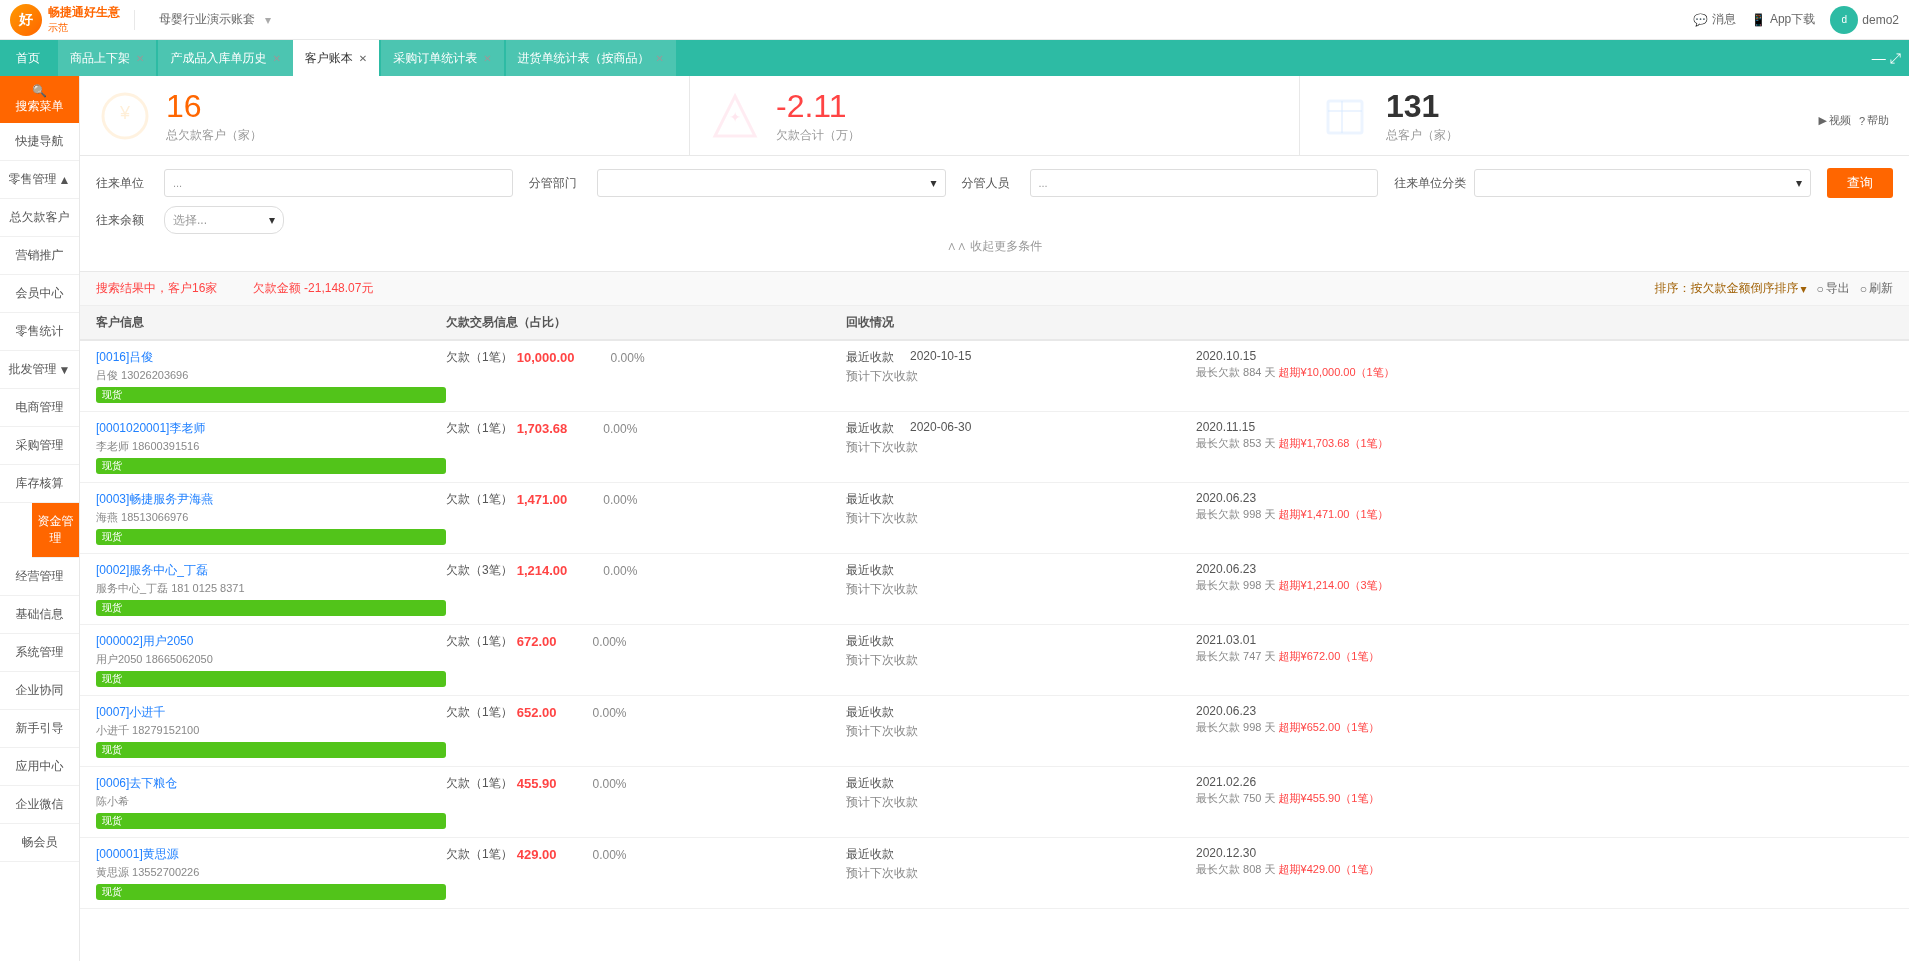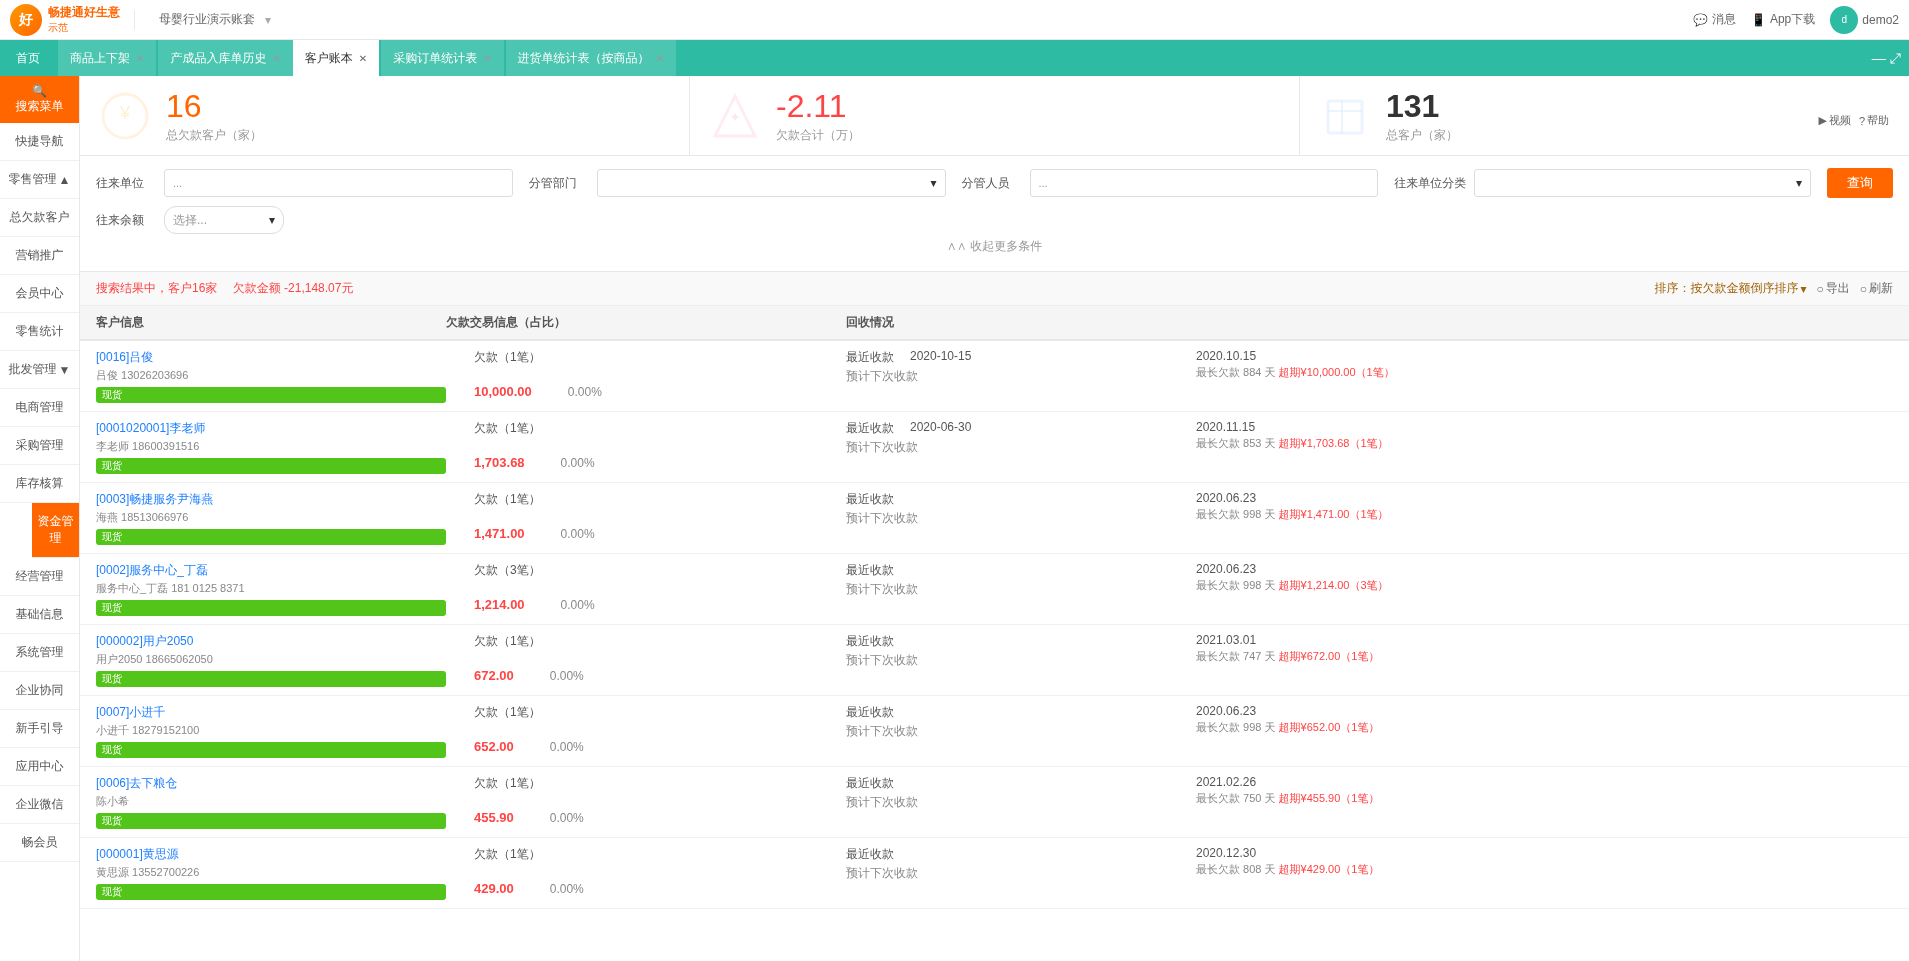--- a/index.html
+++ b/index.html
@@ -79,21 +79,21 @@
     .table-container { flex: 1; overflow-y: auto; background: #fff; }
     .table-header { display: grid; grid-template-columns: 350px 400px 350px 1fr; background: #f5f5f5; border-bottom: 2px solid #e8e8e8; padding: 8px 16px; }
     .table-header-cell { font-size: 12px; color: #555; font-weight: bold; }
     .table-row { display: grid; grid-template-columns: 350px 400px 350px 1fr; padding: 8px 16px; border-bottom: 1px solid #f0f0f0; align-items: start; }
     
     .customer-info { display: flex; flex-direction: column; gap: 2px; }
     .customer-name { color: #2080ff; font-size: 12px; cursor: pointer; }
     .customer-sub { font-size: 11px; color: #888; }
     .badge { display: inline-block; background: #52c41a; color: white; font-size: 10px; padding: 1px 6px; border-radius: 3px; margin-top: 2px; }
     
-    .debt-info { display: flex; flex-direction: column; gap: 18px; margin-left: 28px; }
+    .debt-info { display: flex; flex-direction: row; gap: 4px; }
     .debt-label { font-size: 12px; color: #555; }
     .debt-amount { color: #ff4444; font-size: 13px; font-weight: bold; }
     .debt-ratio { font-size: 12px; color: #888; }
     .debt-row { display: flex; align-items: center; gap: 16px; }
     
     .collection-info { display: flex; flex-direction: column; gap: 2px; }
     .collection-row { display: flex; gap: 16px; }
     .collection-label { font-size: 12px; color: #555; }
     .collection-date { font-size: 12px; color: #555; }
     .collection-sub { font-size: 12px; color: #888; }
@@ -336,21 +336,21 @@
       </div>
       <div class="collapse-bar">
         <span>∧∧ </span>
         <span>收起更多条件</span>
       </div>
     </div>
 
     <div class="results-bar">
       <div class="results-info">
         <span>搜索结果中，客户16家</span>
-        <span style="margin-left:12px;color:#ff4444;">欠款金额 -21,148.07元</span>
+        <span style="margin-left:32px;color:#ff4444;">欠款金额 -21,148.07元</span>
       </div>
       <div class="results-actions">
         <div class="sort-btn">
           <span>排序：按欠款金额倒序排序</span>
           <span>▾</span>
         </div>
         <div class="action-btn">
           <span>○</span>
           <span>导出</span>
         </div>

